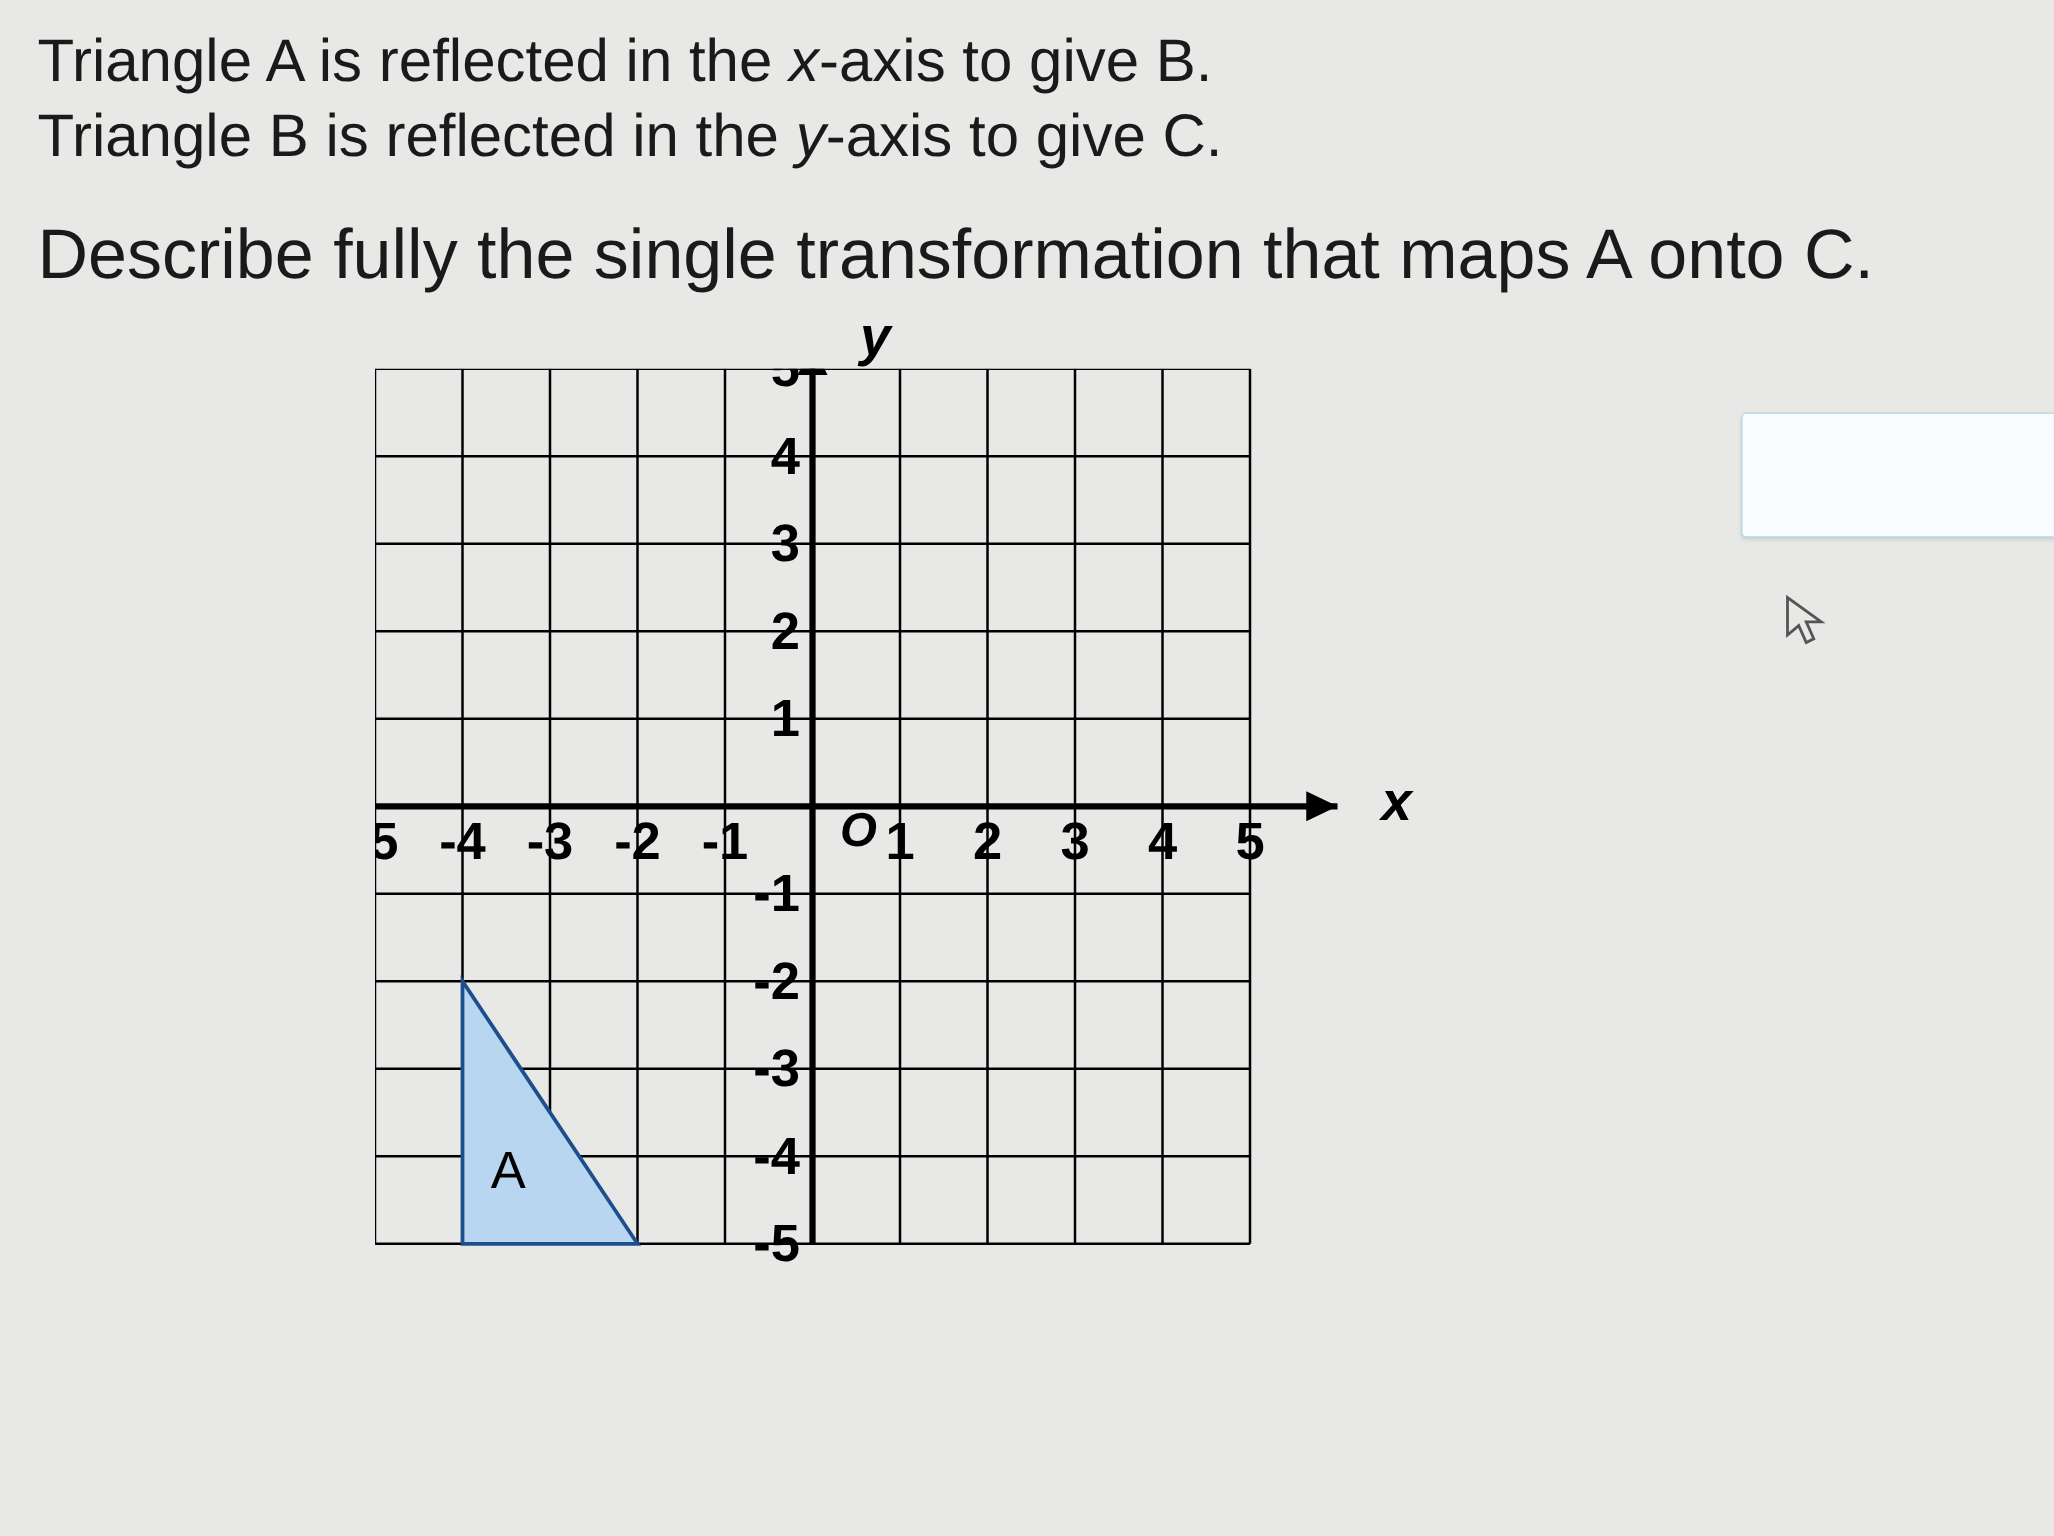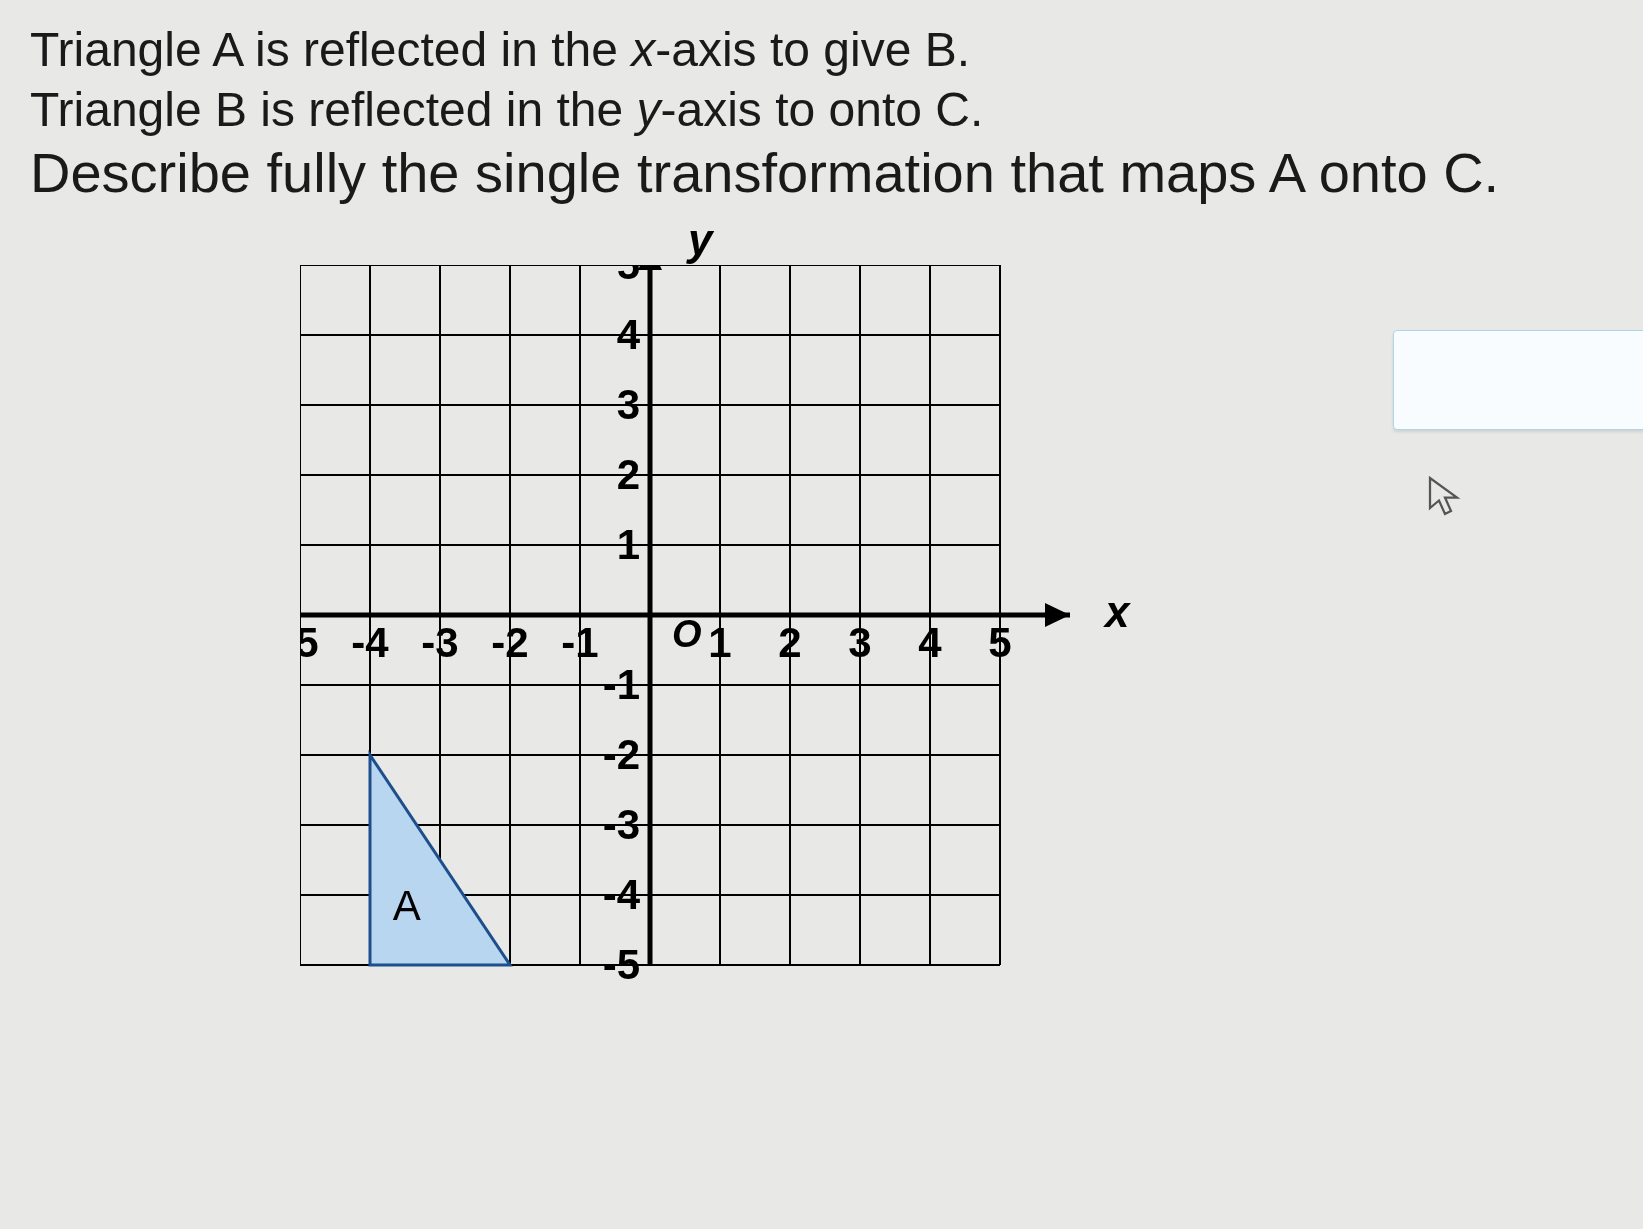--- a/index.html
+++ b/index.html
@@ -8,20 +8,21 @@
       background: #e8e8e6;
       width: 1643px;
       height: 1229px;
       padding: 20px 30px;
       position: relative;
     }
     .question-text {
       font-size: 48px;
       color: #1a1a1a;
       line-height: 1.25;
+      margin-bottom: 30px;
     }
     .instruction {
       font-size: 56px;
       color: #1a1a1a;
       margin-bottom: 20px;
     }
     .italic { font-style: italic; }
     .chart-container {
       position: relative;
       width: 900px;
@@ -69,21 +70,21 @@
       top: 475px;
       font-size: 42px;
       color: #555;
     }
   </style>
 </head>
 <body>
 
 <div class="question-text">
   <span>Triangle A is reflected in the </span><span class="italic">x</span><span>-axis to give B.</span><br>
-  <span>Triangle B is reflected in the </span><span class="italic">y</span><span>-axis to onto C.</span>
+  <span>Triangle B is reflected in the </span><span class="italic">y</span><span>-axis to give C.</span>
 </div>
 
 <div class="instruction">Describe fully the single transformation that maps A onto C.</div>
 
 <div class="chart-container">
   <div class="axis-label-y">y</div>
   <div class="axis-label-x">x</div>
   <svg class="grid" width="800" height="760" viewBox="0 0 800 760">
 
     <g id="gridlines" stroke="#000" stroke-width="2" fill="none">

